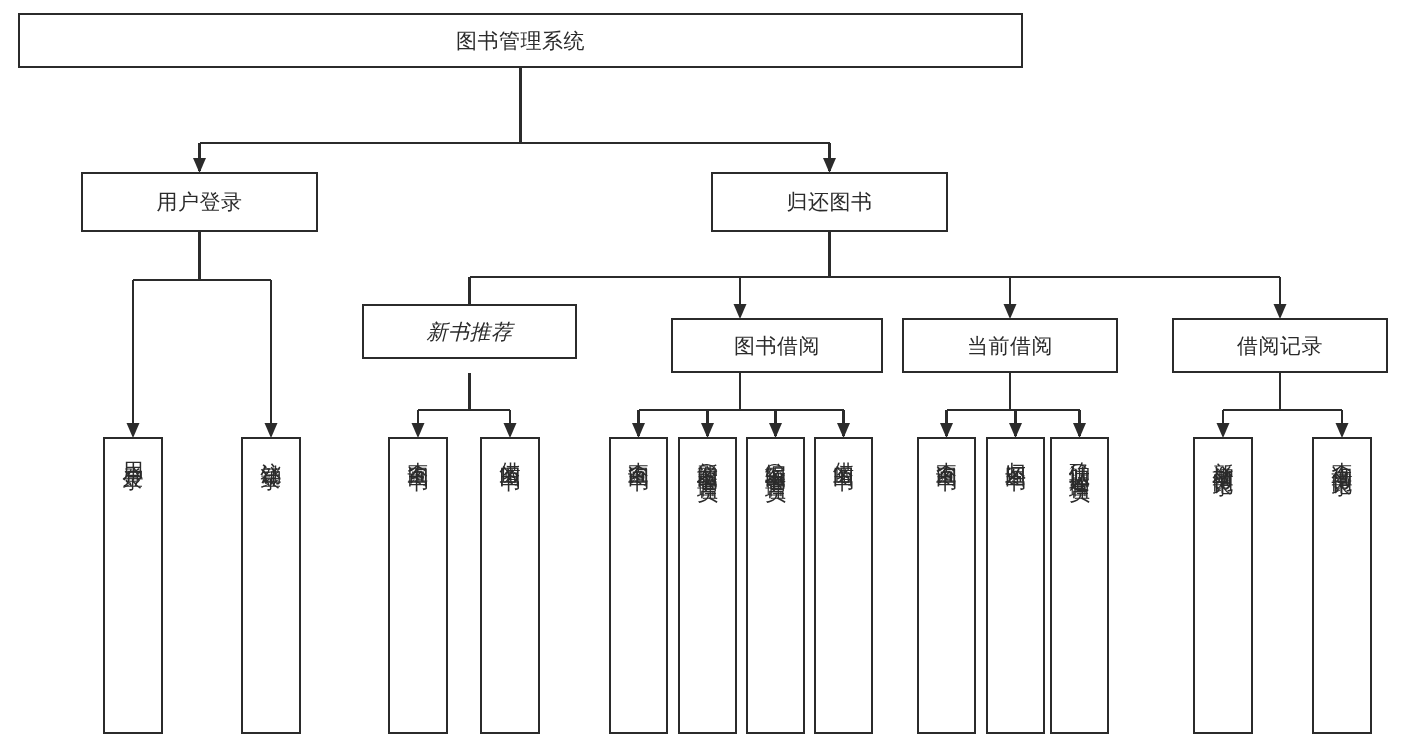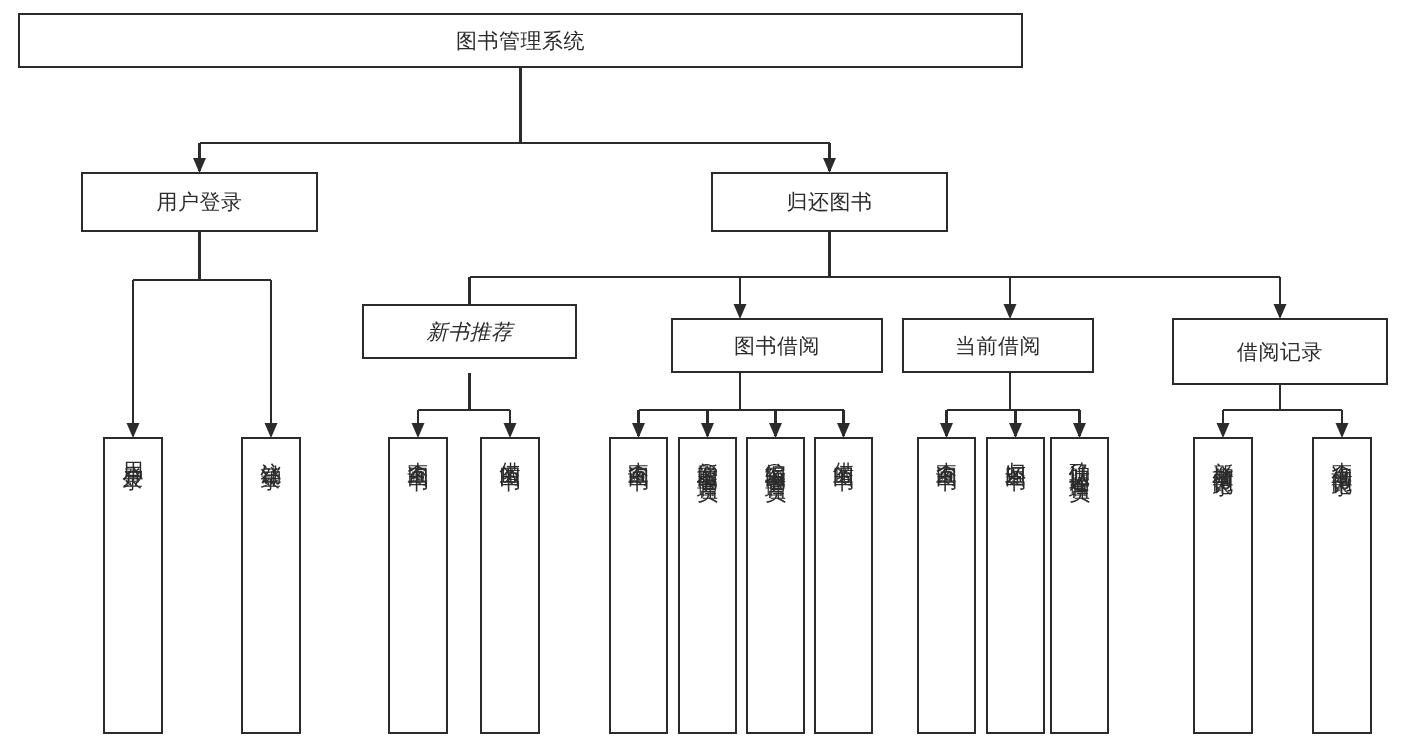--- a/index.html
+++ b/index.html
@@ -136,24 +136,24 @@
       </div>
       <div class="node horizontal" style="left: 711px; top: 172px; width: 237px; height: 60px; border-color: rgb(43, 43, 43); background: rgb(255, 255, 255); color: rgb(43, 43, 43);">
         <span class="label">归还图书</span>
       </div>
       <div class="node horizontal" style="left: 362px; top: 304px; width: 215px; height: 55px; border-color: rgb(43, 43, 43); background: rgb(255, 255, 255); color: rgb(43, 43, 43); font-style: italic;">
         <span class="label">新书推荐</span>
       </div>
       <div class="node horizontal" style="left: 634px; top: 318px; width: 212px; height: 55px; border-color: rgb(43, 43, 43); background: rgb(255, 255, 255); color: rgb(43, 43, 43); margin-left: 37px;">
         <span class="label">图书借阅</span>
       </div>
-      <div class="node horizontal" style="left: 902px; top: 318px; width: 192px; height: 55px; border-color: rgb(43, 43, 43); background: rgb(255, 255, 255); color: rgb(43, 43, 43);">
+      <div class="node horizontal" style="left: 902px; top: 318px; width: 216px; height: 55px; border-color: rgb(43, 43, 43); background: rgb(255, 255, 255); color: rgb(43, 43, 43);">
         <span class="label">当前借阅</span>
       </div>
-      <div class="node horizontal" style="left: 1172px; top: 318px; width: 216px; height: 67px; border-color: rgb(43, 43, 43); background: rgb(255, 255, 255); color: rgb(43, 43, 43);">
+      <div class="node horizontal" style="left: 1172px; top: 318px; width: 216px; height: 55px; border-color: rgb(43, 43, 43); background: rgb(255, 255, 255); color: rgb(43, 43, 43);">
         <span class="label">借阅记录</span>
       </div>
       <div class="node vertical" style="left: 103px; top: 437px; width: 60px; height: 297px; border-color: rgb(43, 43, 43); background: rgb(255, 255, 255); color: rgb(43, 43, 43);">
         <span class="label">用户登录</span>
       </div>
       <div class="node vertical" style="left: 241px; top: 437px; width: 60px; height: 297px; border-color: rgb(43, 43, 43); background: rgb(255, 255, 255); color: rgb(43, 43, 43);">
         <span class="label">注销登录</span>
       </div>
       <div class="node vertical" style="left: 388px; top: 437px; width: 60px; height: 297px; border-color: rgb(43, 43, 43); background: rgb(255, 255, 255); color: rgb(43, 43, 43);">
         <span class="label">查询图书</span>

